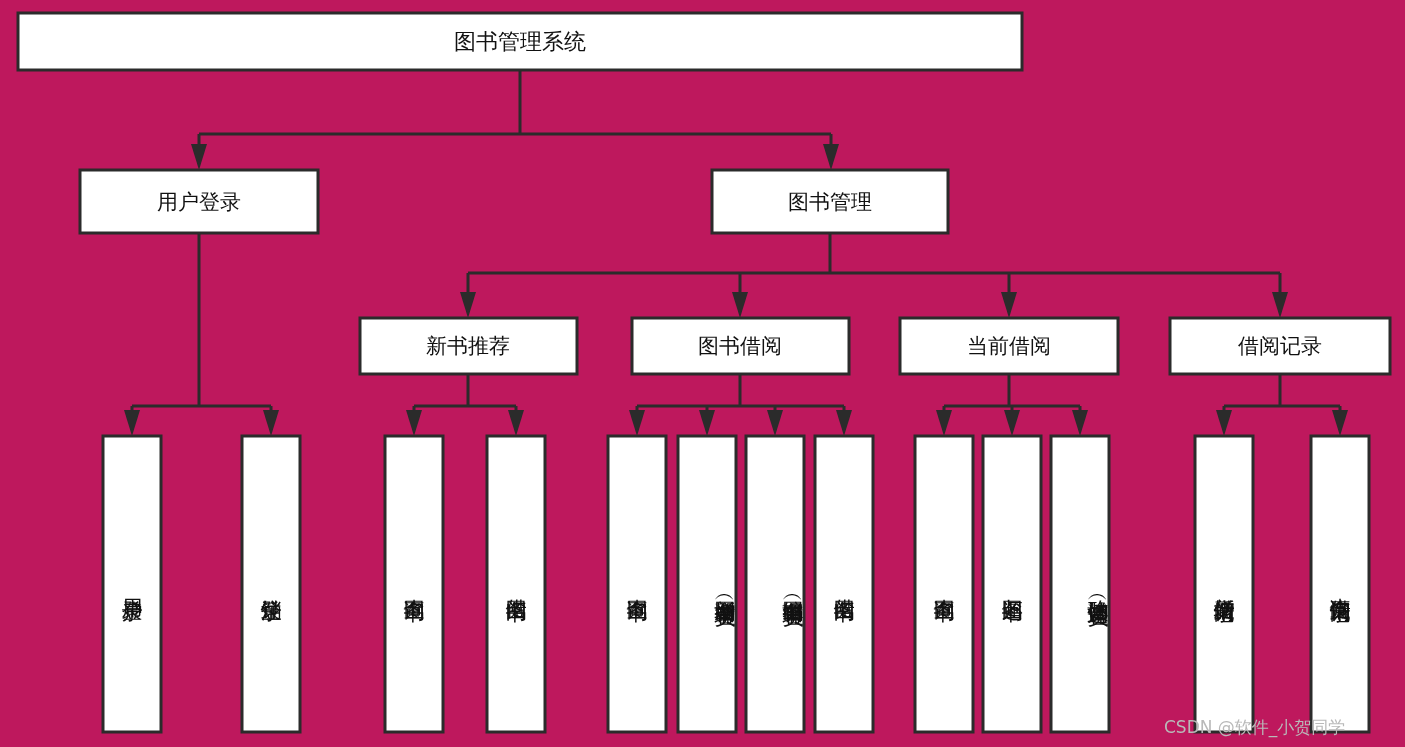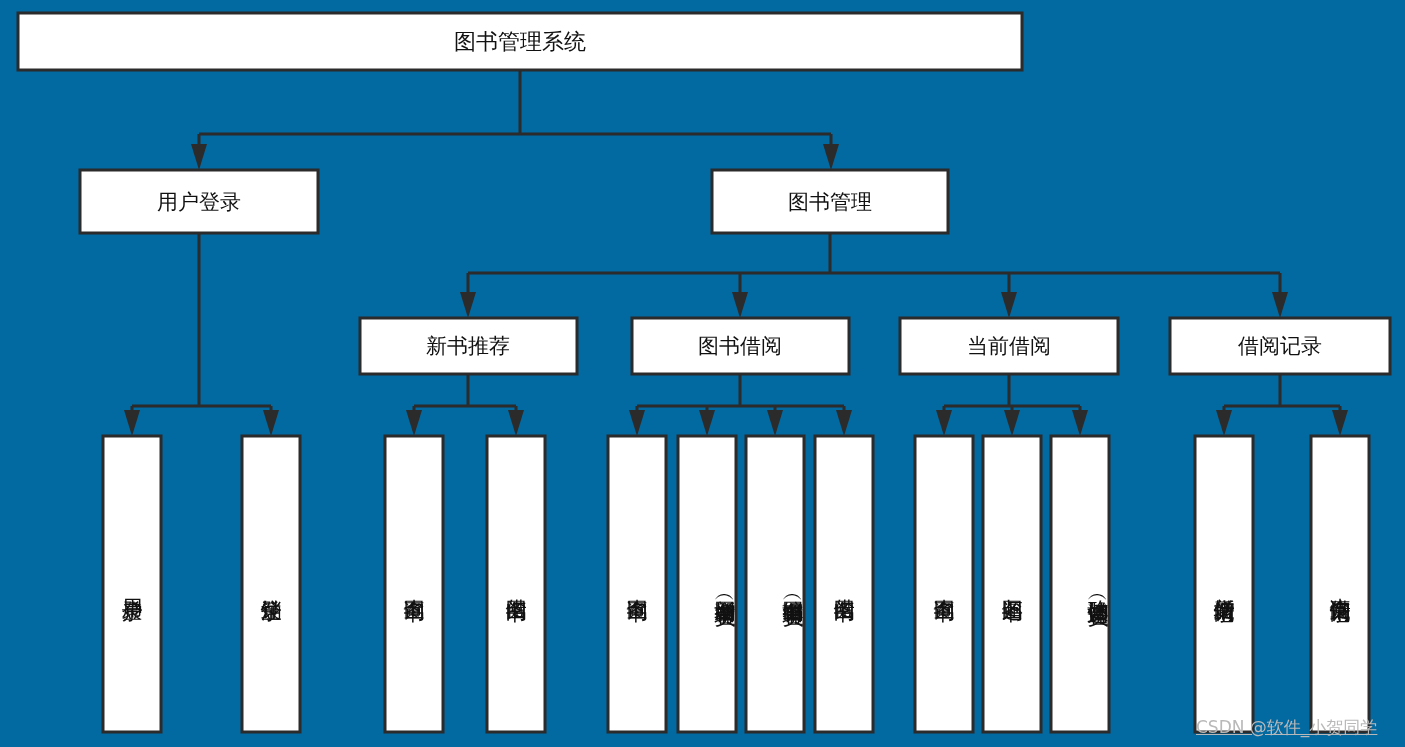--- a/index.html
+++ b/index.html
@@ -10,21 +10,21 @@
   body {
     width: 1405px;
     height: 747px;
     font-family: "DejaVu Sans", "Liberation Sans", sans-serif;
     overflow: hidden;
   }
   #diagram-root {
     position: relative;
     width: 1405px;
     height: 747px;
-    background: #0369a1;
+    background: #be185d;
   }
   svg.diagram-canvas {
     position: absolute;
     top: 0; left: 0;
     width: 1405px;
     height: 747px;
   }
   .node-box {
     fill: #ffffff;
     stroke: #2b2b2b;
@@ -179,15 +179,15 @@
   <div class="vlabel" style="left:608px; top:436px; width:58px; height:296px;">查询图书</div>
   <div class="vlabel" style="left:678px; top:436px; width:58px; height:296px; align-items:flex-start; padding-top:6px; box-sizing:border-box;">新增图书（管理员）</div>
   <div class="vlabel" style="left:746px; top:436px; width:58px; height:296px; align-items:flex-start; padding-top:6px; box-sizing:border-box;">编辑图书（管理员）</div>
   <div class="vlabel" style="left:815px; top:436px; width:58px; height:296px;">借阅图书</div>
   <div class="vlabel" style="left:915px; top:436px; width:58px; height:296px;">查询图书</div>
   <div class="vlabel" style="left:983px; top:436px; width:58px; height:296px;">归还图书</div>
   <div class="vlabel" style="left:1051px; top:436px; width:58px; height:296px; align-items:flex-start; padding-top:6px; box-sizing:border-box;">确认归还（管理员）</div>
   <div class="vlabel" style="left:1195px; top:436px; width:58px; height:296px;">新增借阅记录</div>
   <div class="vlabel" style="left:1311px; top:436px; width:58px; height:296px;">查询借阅记录</div>
 
-  <div class="watermark" style="left:1196px; top:716px;text-decoration:underline;">CSDN @软件_小贺同学</div>
+  <div class="watermark" style="left:1164px; top:716px;">CSDN @软件_小贺同学</div>
 
 </div>
 
 </body></html>

